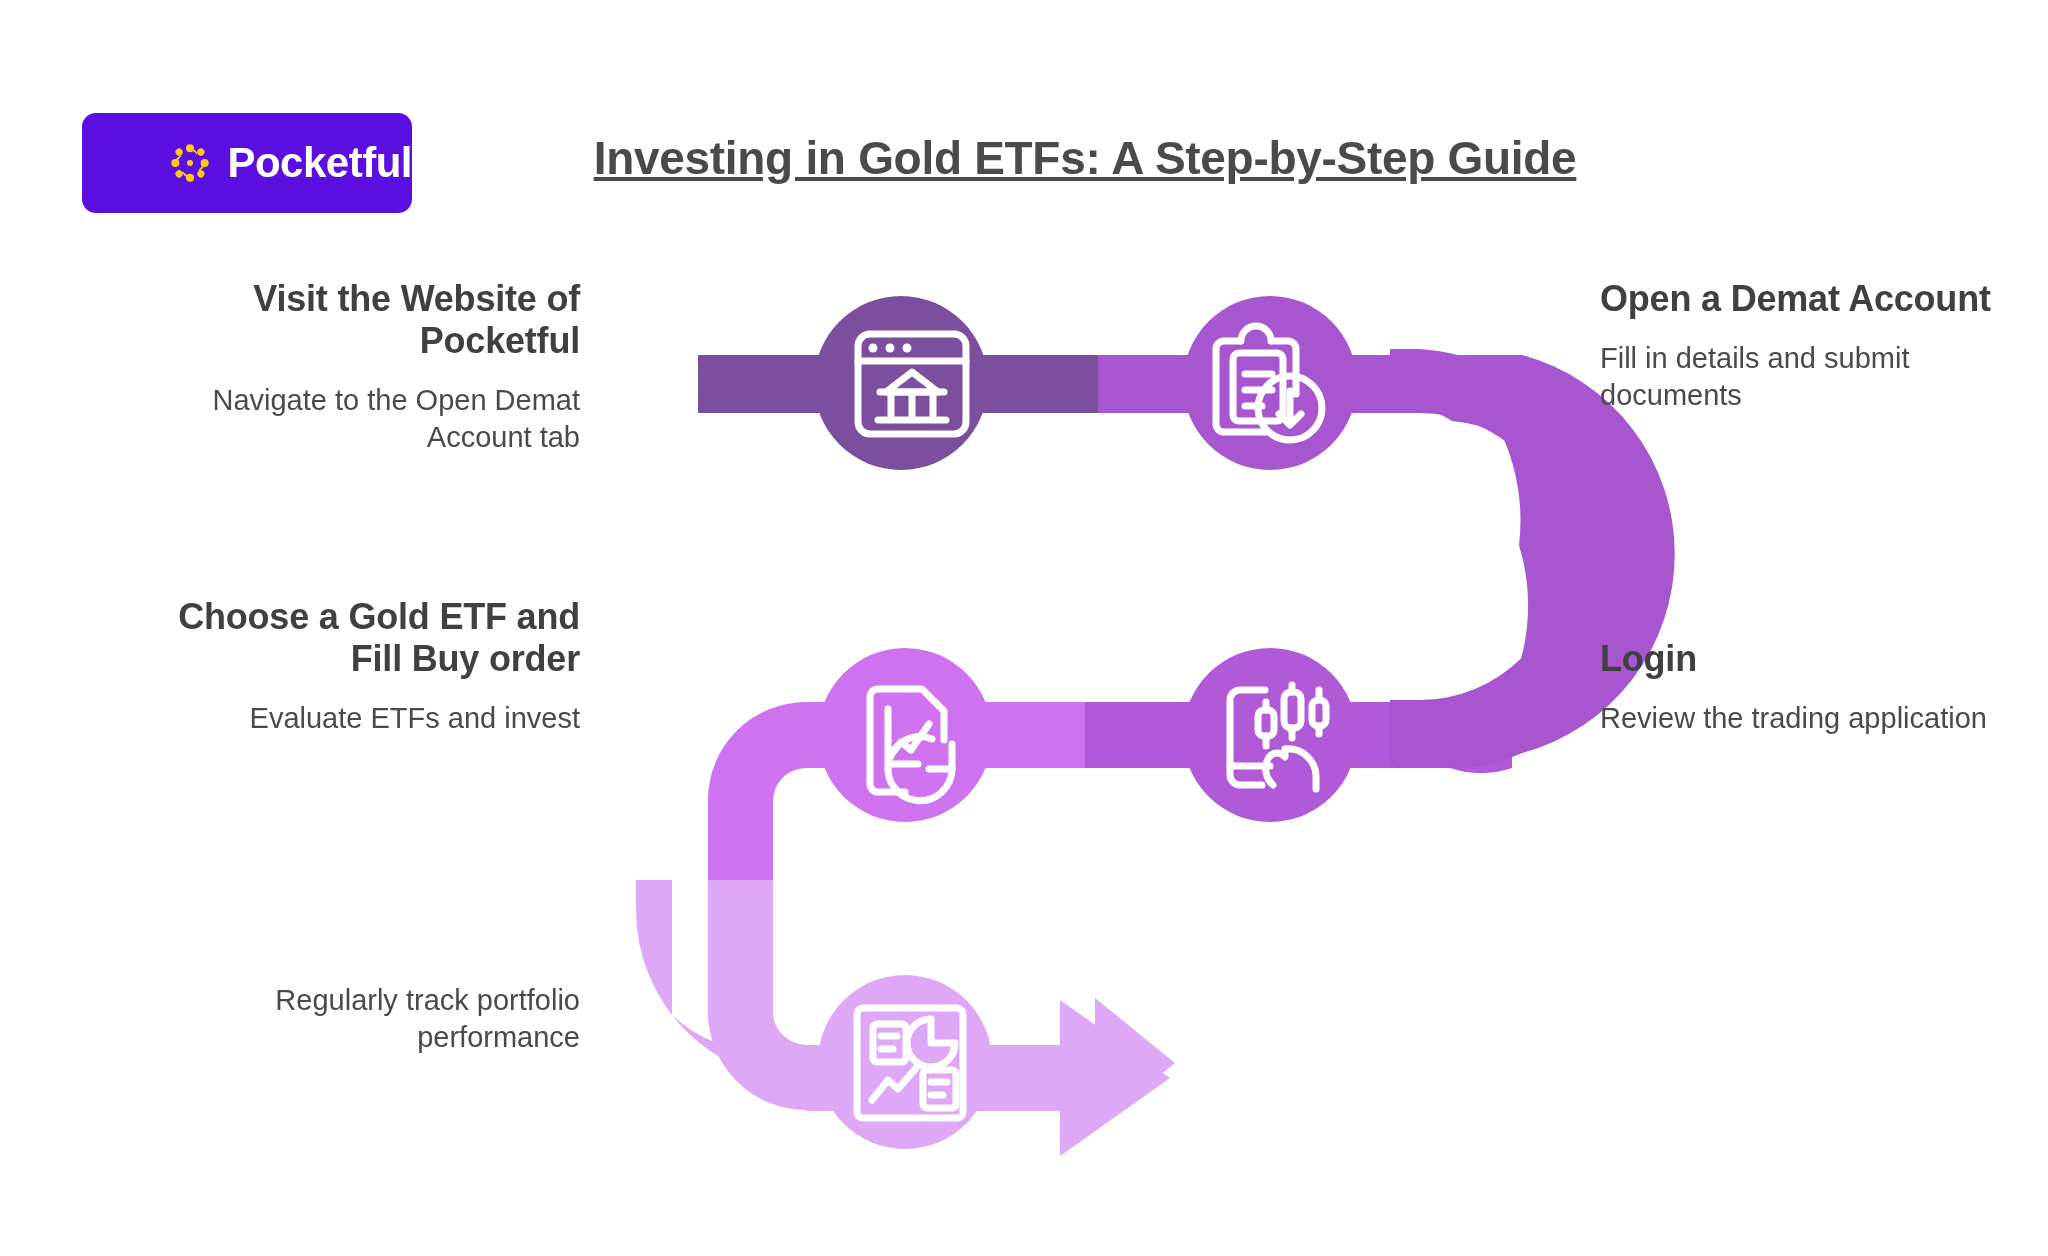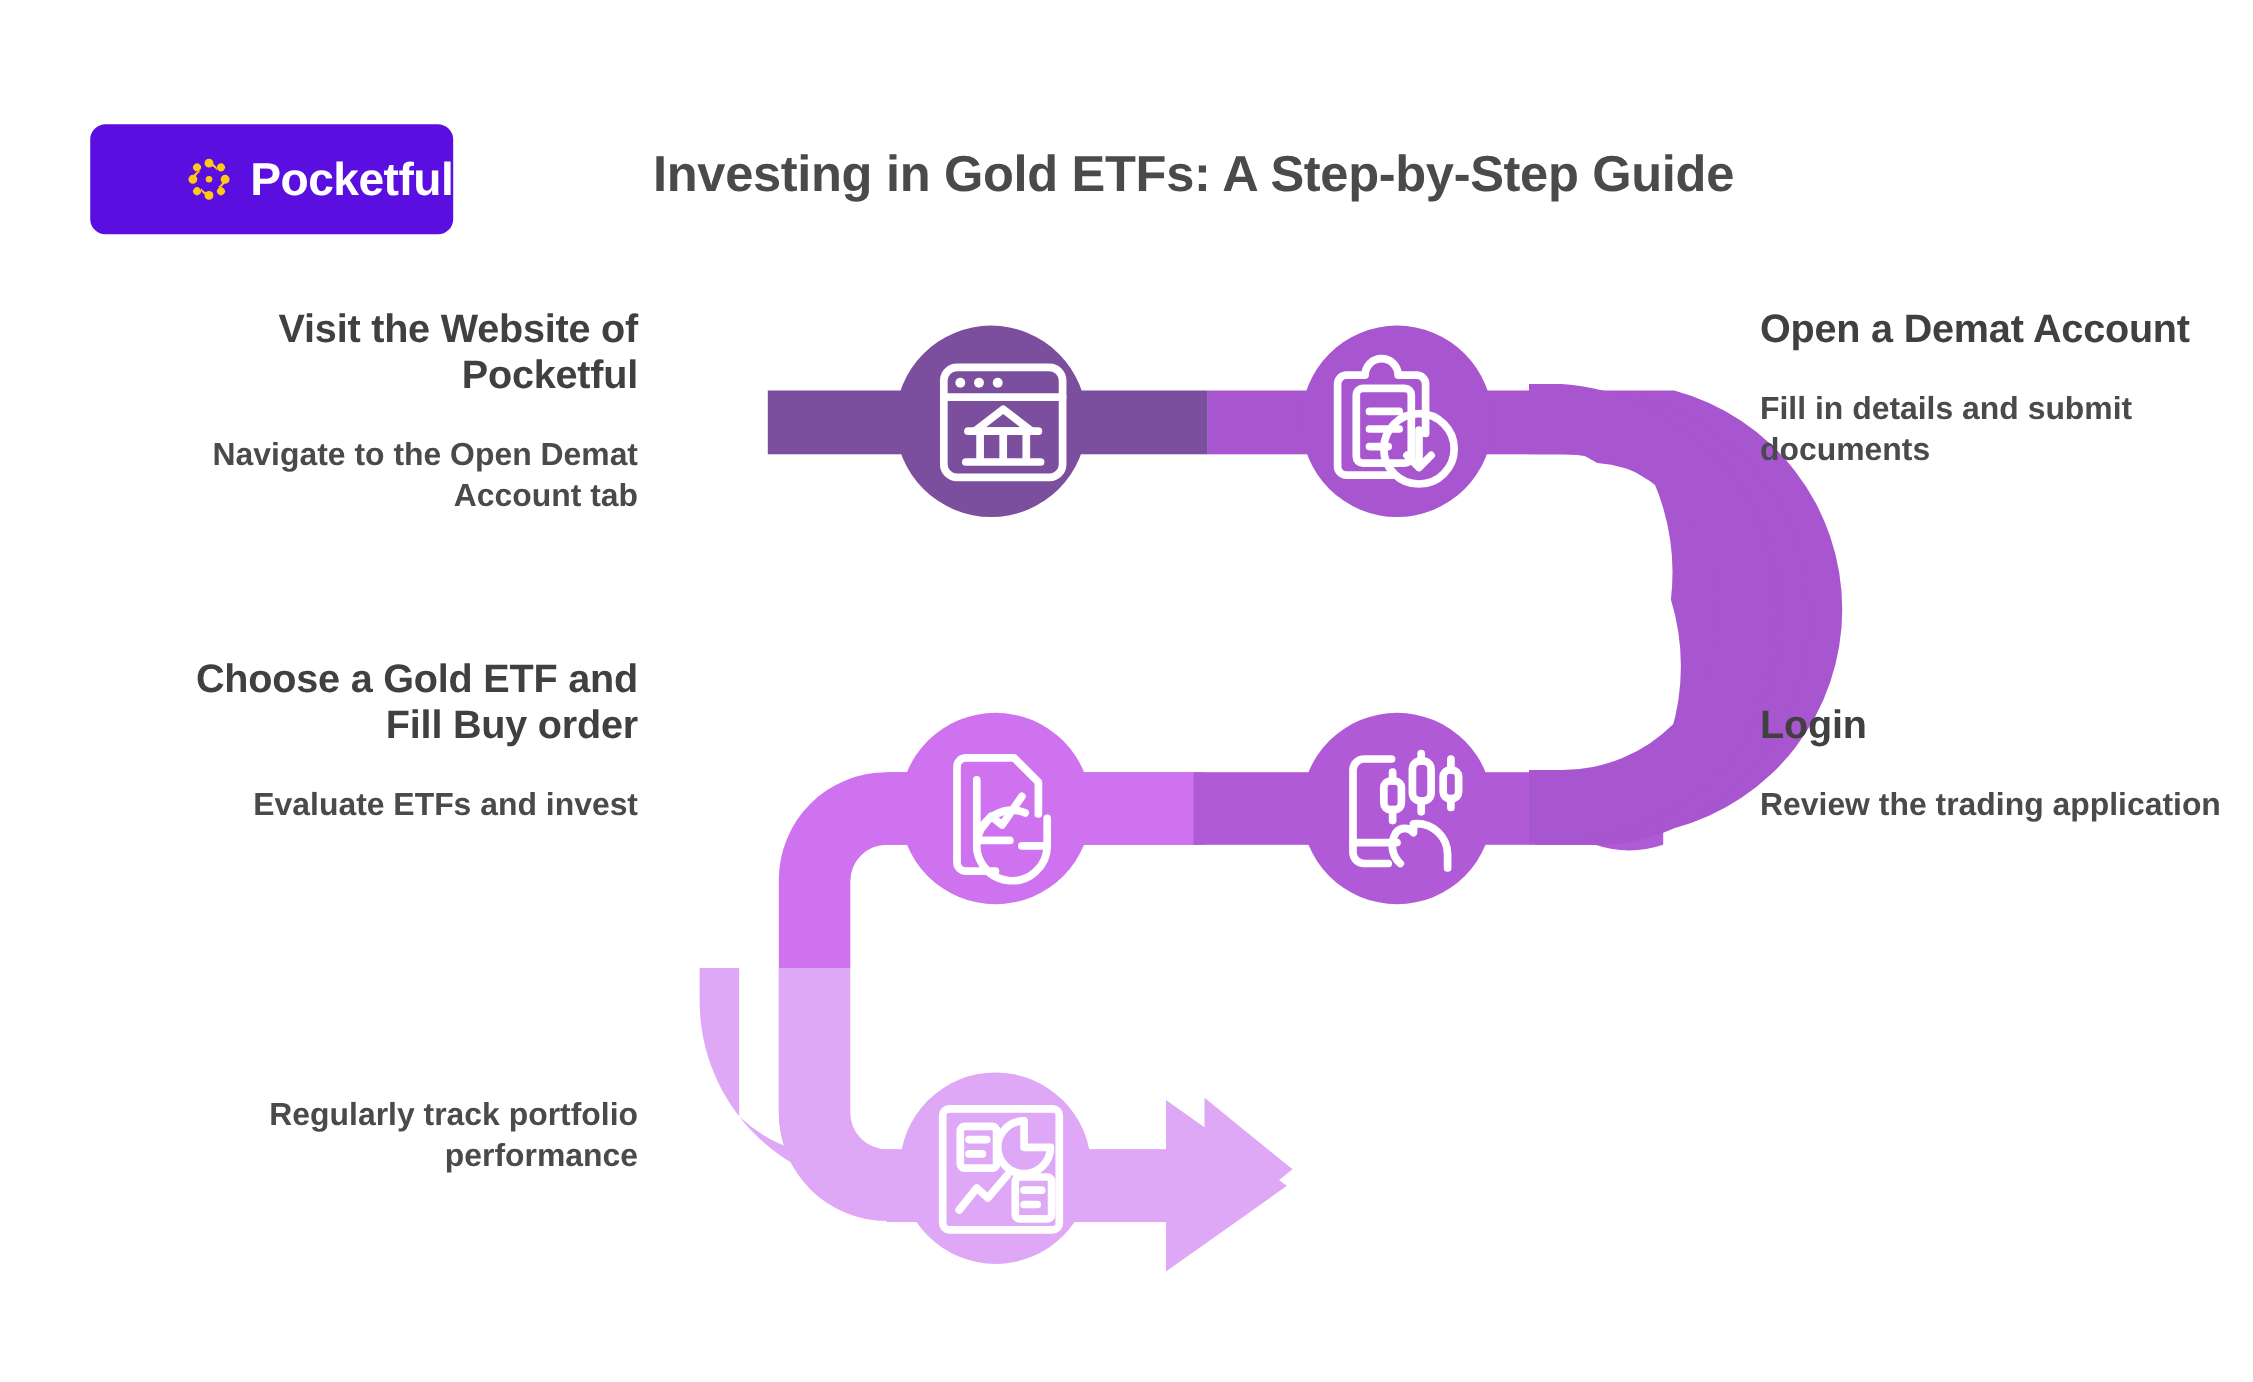--- a/index.html
+++ b/index.html
@@ -39,44 +39,45 @@
   #page-title {
     position:absolute;
     left:470px; top:132px;
     width:1230px;
     text-align:center;
     font-size:46px;
     font-weight:bold;
     color:#4a4a4a;
     letter-spacing:-0.3px;
     line-height:1.15;
+    text-decoration:underline;
   }
 
   
   #flow-svg {
     position:absolute;
     left:0; top:0;
     width:2048px; height:1256px;
   }
 
   
   .step-text { position:absolute; }
   .step-text .st-title {
     font-size:36px;
     font-weight:bold;
     color:#404040;
     line-height:1.17;
     letter-spacing:-0.2px;
   }
   .step-text .st-desc {
     font-size:29px;
-    font-weight:bold;
+    font-weight:normal;
     color:#4a4a4a;
     line-height:1.28;
-    margin-top:34px;
+    margin-top:20px;
   }
   .align-right { text-align:right; }
   .align-left  { text-align:left; }
 
   #step-1-text { left:150px; top:278px;  width:430px; }
   #step-2-text { left:1600px; top:278px; width:420px; }
   #step-3-text { left:160px; top:596px;  width:420px; }
   #step-4-text { left:1600px; top:638px; width:420px; }
   #step-5-text { left:170px; top:962px;  width:410px; }
 </style>

